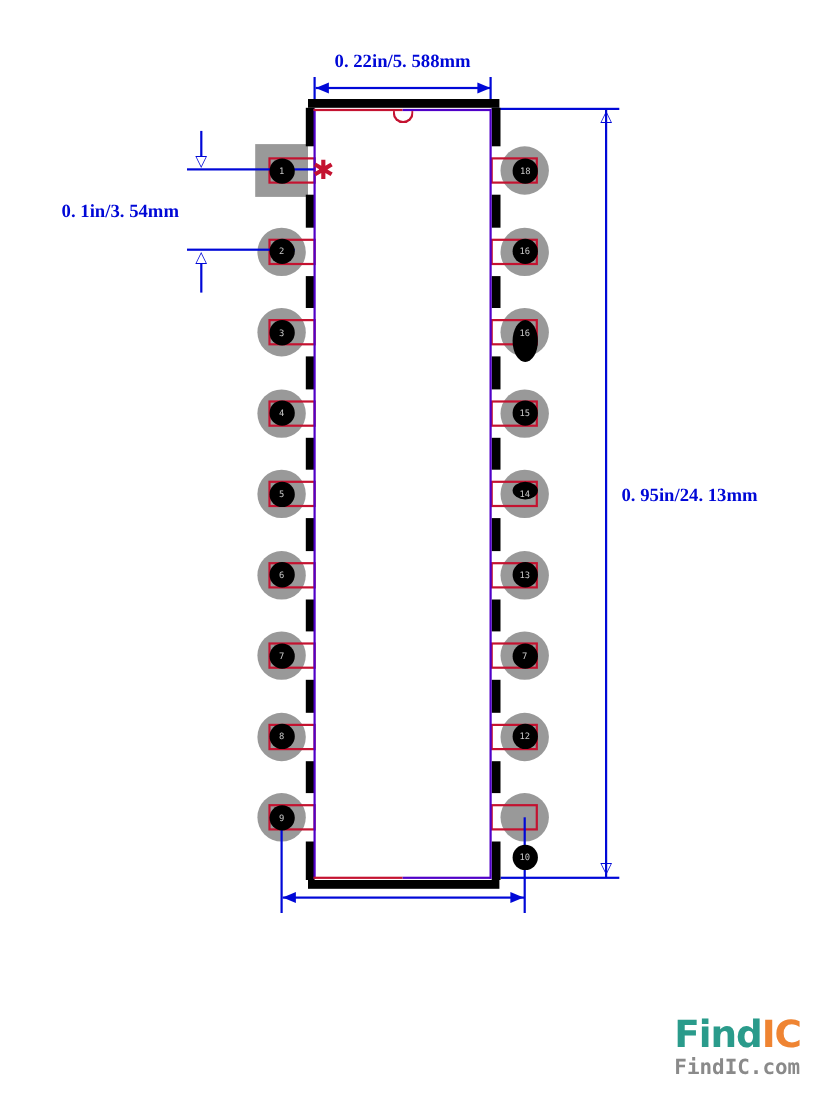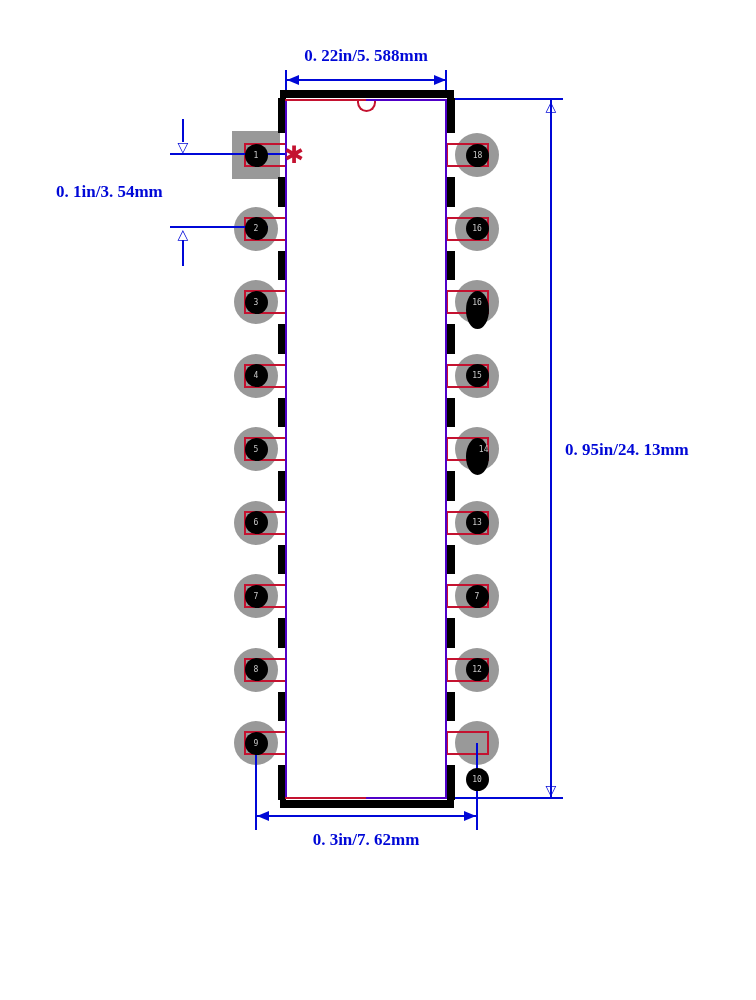--- a/index.html
+++ b/index.html
@@ -108,21 +108,20 @@
     <div class="bl" style="left:455px;top:797px;width:108px;height:2px;"></div>
     <div class="bl" style="left:550px;top:99px;width:2px;height:699px;"></div>
     <div class="hollow" style="left:543px;top:100px;">△</div>
     <div class="hollow" style="left:543px;top:784px;">▽</div>
 
     <div class="bl" style="left:255px;top:743px;width:2px;height:87px;"></div>
     <div class="bl" style="left:476px;top:743px;width:2px;height:87px;"></div>
     <div class="bl" style="left:257px;top:815px;width:220px;height:2px;"></div>
     <div class="tri tri-left" style="left:257px;top:811px;"></div>
     <div class="tri tri-right" style="left:464px;top:811px;"></div>
-    <div class="dimlabel" style="left:266px;top:831px;width:200px;text-align:center;">0. 3in/7. 62mm</div>
   </div>
 
   <div class="layer z3" id="body-layer">
     <div class="blk" style="left:280px;top:90px;width:174px;height:8px;"></div>
     <div class="blk" style="left:280px;top:800px;width:174px;height:8px;"></div>
 
     <div id="seg-holder">
         <div class="blk" style="left:278px;top:98px;width:8px;height:35px;"></div>
         <div class="blk" style="left:447px;top:98px;width:8px;height:35px;"></div>
         <div class="blk" style="left:278px;top:177px;width:8px;height:29.5px;"></div>
@@ -157,29 +156,33 @@
   <div class="layer z4" id="hole-layer">
       <div class="hole" style="left:244.5px;top:143.5px;width:23px;height:23px;">1</div>
       <div class="hole" style="left:466px;top:143.5px;width:23px;height:23px;">18</div>
       <div class="hole" style="left:244.5px;top:217px;width:23px;height:23px;">2</div>
       <div class="hole" style="left:465.5px;top:217px;width:23px;height:23px;">16</div>
       <div class="hole" style="left:244.5px;top:290.5px;width:23px;height:23px;">3</div>
       <div class="hole" style="left:465.5px;top:290.5px;width:23px;height:38px;">16</div>
       <div class="hole" style="left:244.5px;top:364px;width:23px;height:23px;">4</div>
       <div class="hole" style="left:465.5px;top:364px;width:23px;height:23px;">15</div>
       <div class="hole" style="left:244.5px;top:437.5px;width:23px;height:23px;">5</div>
-      <div class="hole" style="left:465.5px;top:437.5px;width:23px;height:37px;text-align:right;">14</div>
+      <div class="hole" style="left:465.5px;top:437.5px;width:23px;height:16px;">14</div>
       <div class="hole" style="left:244.5px;top:511px;width:23px;height:23px;">6</div>
       <div class="hole" style="left:465.5px;top:511px;width:23px;height:23px;">13</div>
       <div class="hole" style="left:244.5px;top:584.5px;width:23px;height:23px;">7</div>
       <div class="hole" style="left:465.5px;top:584.5px;width:23px;height:23px;">7</div>
       <div class="hole" style="left:244.5px;top:658px;width:23px;height:23px;">8</div>
       <div class="hole" style="left:465.5px;top:658px;width:23px;height:23px;">12</div>
       <div class="hole" style="left:244.5px;top:731.5px;width:23px;height:23px;">9</div>
       <div class="hole" style="left:465.5px;top:768px;width:23px;height:23px;">10</div>
     </div>
 
   <div class="layer z5" style="pointer-events:none;">
     <div class="star" style="left:282px;top:143px;">✱</div>
   </div>
 
+  <div id="logo">
+    <div class="main"><span class="teal">Find</span><span class="orange">IC</span></div>
+    <div class="caption">FindIC.com</div>
+  </div>
 
 </div>
 
 </body></html>

